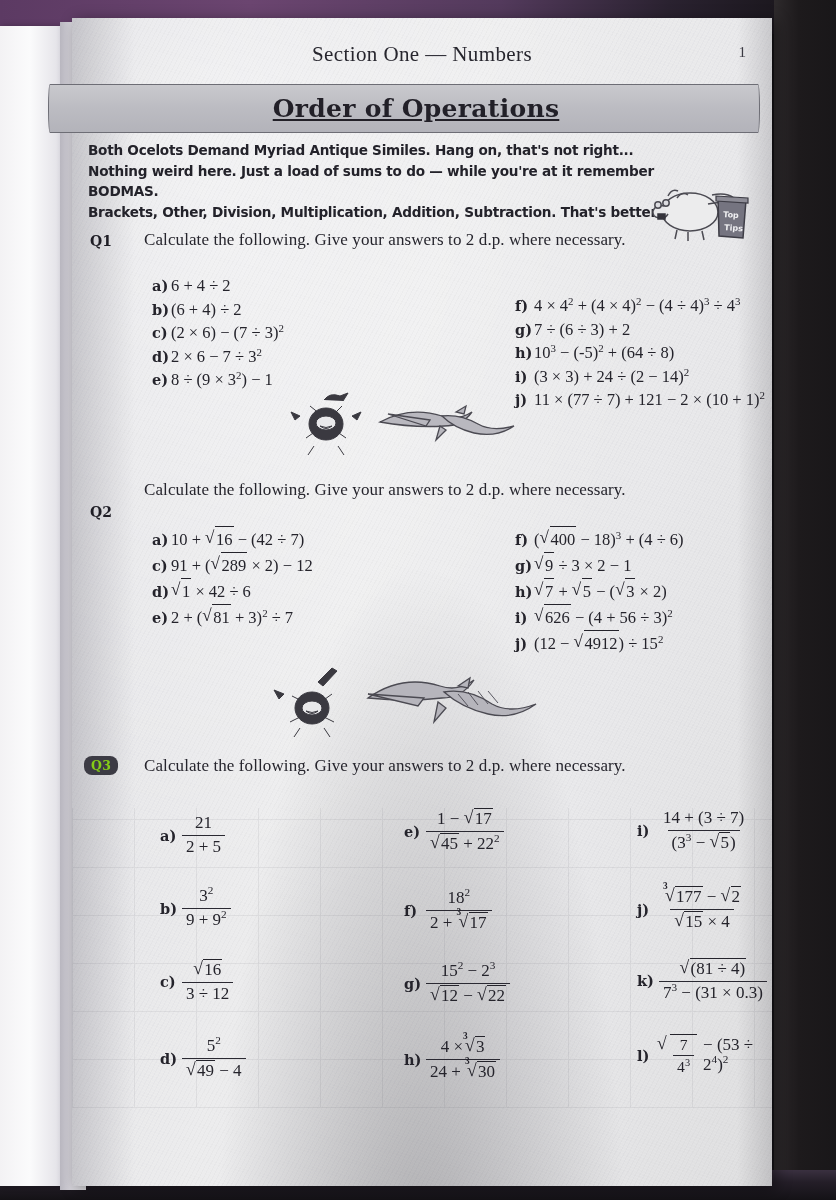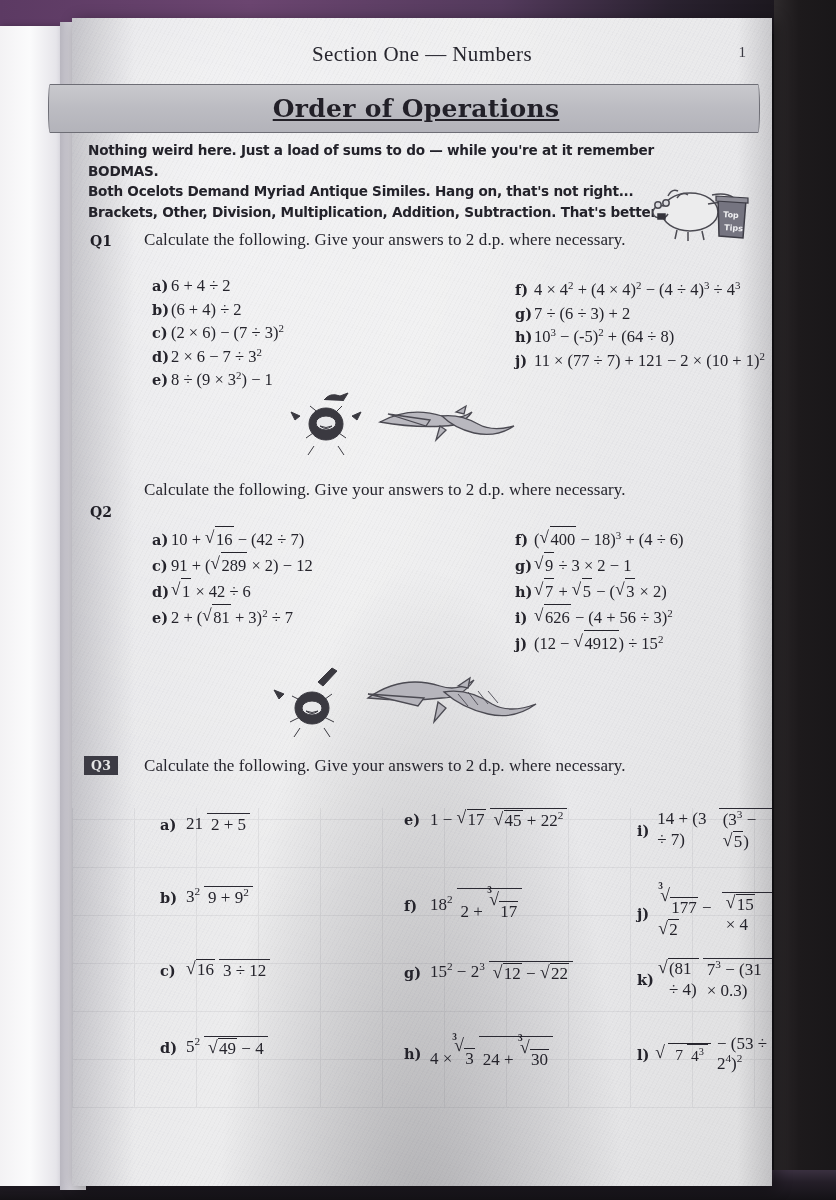--- a/index.html
+++ b/index.html
@@ -59,41 +59,41 @@
 
   
   .intro{position:absolute;top:122px;left:16px;width:600px;
      font-family:"DejaVu Sans",sans-serif;font-weight:bold;font-size:13.6px;
      line-height:20.5px;color:#23222a;letter-spacing:-.25px;}
 
   
   .pig{position:absolute;top:158px;left:572px;width:110px;height:72px;}
   .qlabel{position:absolute;font-family:"DejaVu Serif",serif;font-weight:bold;
           font-size:14px;color:#1e1d25;}
-  .qlabel.boxed{background:#3c3b44;color:#e5e5e5;padding:2px 7px;border-radius:0;
+  .qlabel.boxed{background:#3c3b44;color:#84cc16;padding:2px 7px;border-radius:8px;
           font-size:12.5px;letter-spacing:.3px;}
   .qtext{position:absolute;font-size:17px;color:#26252d;letter-spacing:.1px;}
 
   .col{position:absolute;font-size:16.5px;line-height:23.5px;color:#24232b;}
   .col .it{white-space:nowrap;}
   .lt{display:inline-block;width:19px;font-weight:bold;font-family:"DejaVu Serif",serif;
       font-size:14.5px;}
   sup{font-size:.66em;vertical-align:super;line-height:0;}
 
   
   .rad{display:inline-block;position:relative;padding-left:10px;}
   .rad::before{content:"\221A";position:absolute;left:0;top:-.06em;font-size:1.04em;}
   .rad > .bar{display:inline-block;border-top:1.3px solid #24232b;padding:0 1px;}
   .rad3{display:inline-block;position:relative;padding-left:12px;}
   .rad3::before{content:"\221A";position:absolute;left:2px;top:-.06em;font-size:1.04em;}
   .rad3::after{content:"3";position:absolute;left:0px;top:-.52em;font-size:.55em;font-weight:bold;}
-  .rad3 > .bar{display:inline-block;border-top:1.3px solid #24232b;padding:0 1px;margin-top:11px;}
-
-  
-  .fr{display:inline-flex;flex-direction:row;align-items:center;
+  .rad3 > .bar{display:inline-block;border-top:1.3px solid #24232b;padding:0 1px;}
+
+  
+  .fr{display:inline-flex;flex-direction:column;align-items:center;
       vertical-align:middle;line-height:1.22;}
   .fr .num{padding:0 4px 1px 4px;}
   .fr .den{padding:1px 4px 0 4px;border-top:1.5px solid #2a2932;}
   .fitem{position:absolute;display:flex;align-items:center;font-size:17px;color:#24232b;}
   .fitem .lt{width:22px;align-self:center;}
 
   
   .art{position:absolute;}
   .ghostgrid{position:absolute;z-index:1;left:0;top:790px;width:700px;height:300px;
      opacity:.07;pointer-events:none;
@@ -119,22 +119,22 @@
     <div class="content">
 
       <div class="hdr">Section One — Numbers</div>
       <div class="pageno">1</div>
 
       <div class="banner">
         <span class="banner-txt">Order of Operations</span>
       </div>
 
       <div class="intro">
+        <div>Both Ocelots Demand Myriad Antique Similes.  Hang on, that's not right...</div>
         <div>Nothing weird here.  Just a load of sums to do — while you're at it remember BODMAS.</div>
-        <div>Both Ocelots Demand Myriad Antique Similes.  Hang on, that's not right...</div>
         <div>Brackets, Other, Division, Multiplication, Addition, Subtraction.  That's better.</div>
       </div>
 
       <div class="pig">
         <svg width="110" height="72" viewBox="0 0 110 72">
           <g fill="none" stroke="#4b4a52" stroke-width="1.5">
             <ellipse cx="46" cy="36" rx="28" ry="19" fill="#ececed"></ellipse>
             <path d="M20 30 q-8 -2 -11 5 q-1 6 6 7 q6 1 9 -4" fill="#e7e7e9"></path>
             <circle cx="14" cy="29" r="3.2" fill="#dcdce0"></circle>
             <circle cx="22" cy="27" r="3.2" fill="#dcdce0"></circle>
@@ -158,24 +158,25 @@
       <div class="qtext" style="top:212px;left:72px;">Calculate the following.  Give your answers to 2 d.p. where necessary.</div>
 
       <div class="col" style="top:256px;left:80px;">
         <div class="it"><span class="lt">a)</span><span>6 + 4 ÷ 2</span></div>
         <div class="it"><span class="lt">b)</span><span>(6 + 4) ÷ 2</span></div>
         <div class="it"><span class="lt">c)</span><span>(2 × 6) − (7 ÷ 3)<sup>2</sup></span></div>
         <div class="it"><span class="lt">d)</span><span>2 × 6 − 7 ÷ 3<sup>2</sup></span></div>
         <div class="it"><span class="lt">e)</span><span>8 ÷ (9 × 3<sup>2</sup>) − 1</span></div>
       </div>
 
-      <div class="col" style="top:240px;left:443px;">
+      <div class="col" style="top:256px;left:443px;">
         <div class="it" style="margin-top:20px"><span class="lt">f)</span><span>4 × 4<sup>2</sup> + (4 × 4)<sup>2</sup> − (4 ÷ 4)<sup>3</sup> ÷ 4<sup>3</sup></span></div>
         <div class="it"><span class="lt">g)</span><span>7 ÷ (6 ÷ 3) + 2</span></div>
         <div class="it"><span class="lt">h)</span><span>10<sup>3</sup> − (-5)<sup>2</sup> + (64 ÷ 8)</span></div>
+        <div class="it"><span class="lt">i)</span><span>(3 × 3) + 24 ÷ (2 − 14)<sup>2</sup></span></div>
         <div class="it"><span class="lt">j)</span><span>11 × (77 ÷ 7) + 121 − 2 × (10 + 1)<sup>2</sup></span></div>
       </div>
 
       <div class="art" style="top:372px;left:208px;">
         <svg width="260" height="70" viewBox="0 0 260 70">
           <g fill="#3a3940" stroke="#3a3940" stroke-width="1">
             <ellipse cx="46" cy="34" rx="17" ry="16"></ellipse>
             <path d="M30 16 l10 8 M62 16 l-9 9 M26 48 l10 -7 M66 48 l-10 -7"></path>
             <path d="M20 26 l-9 -4 l4 8 z M72 26 l9 -4 l-4 8 z"></path>
             <path d="M34 56 l-6 9 M58 56 l6 9"></path>

